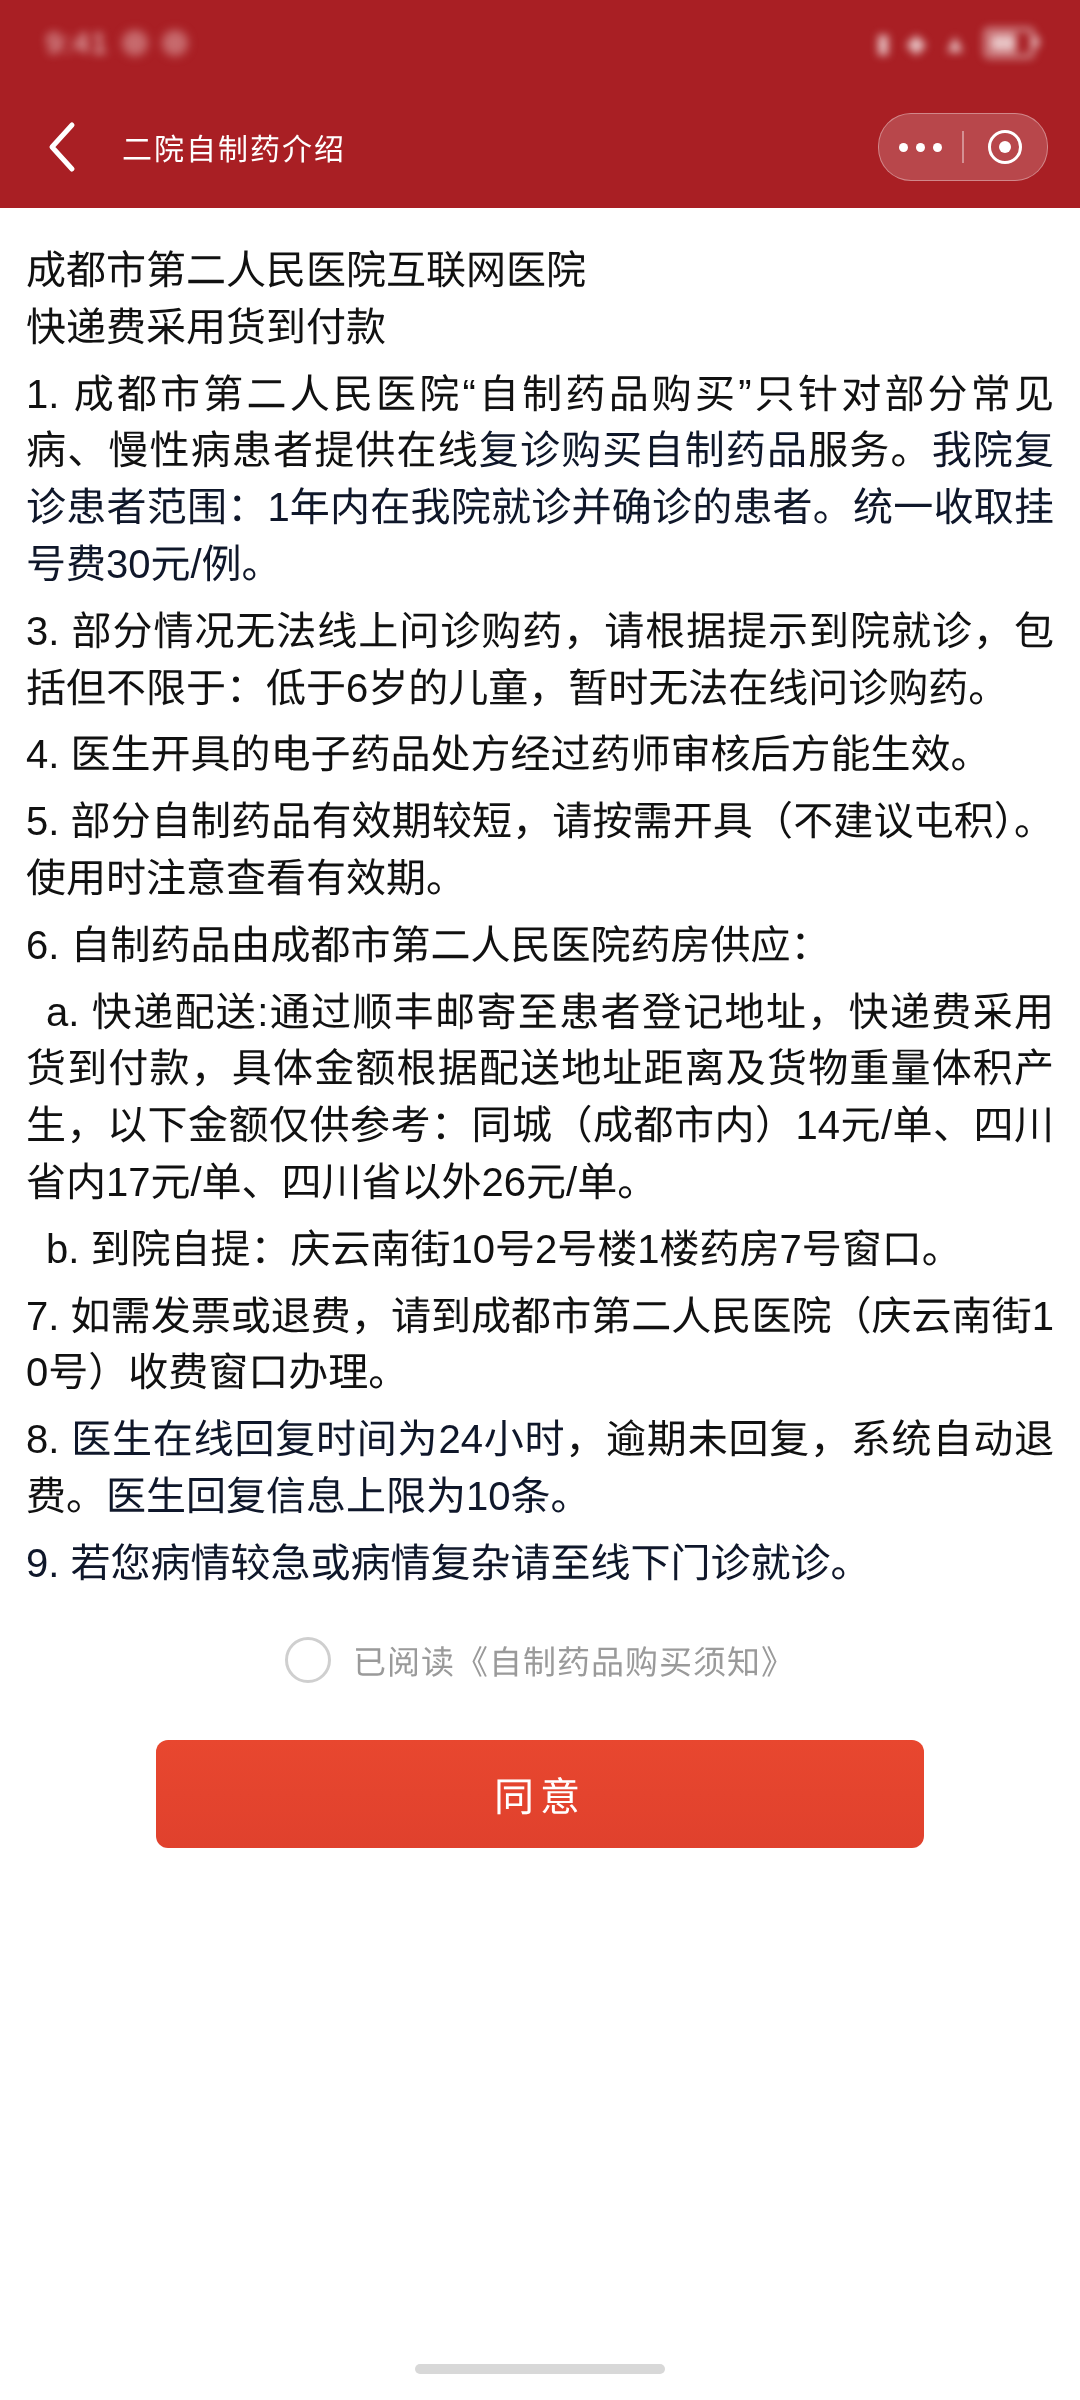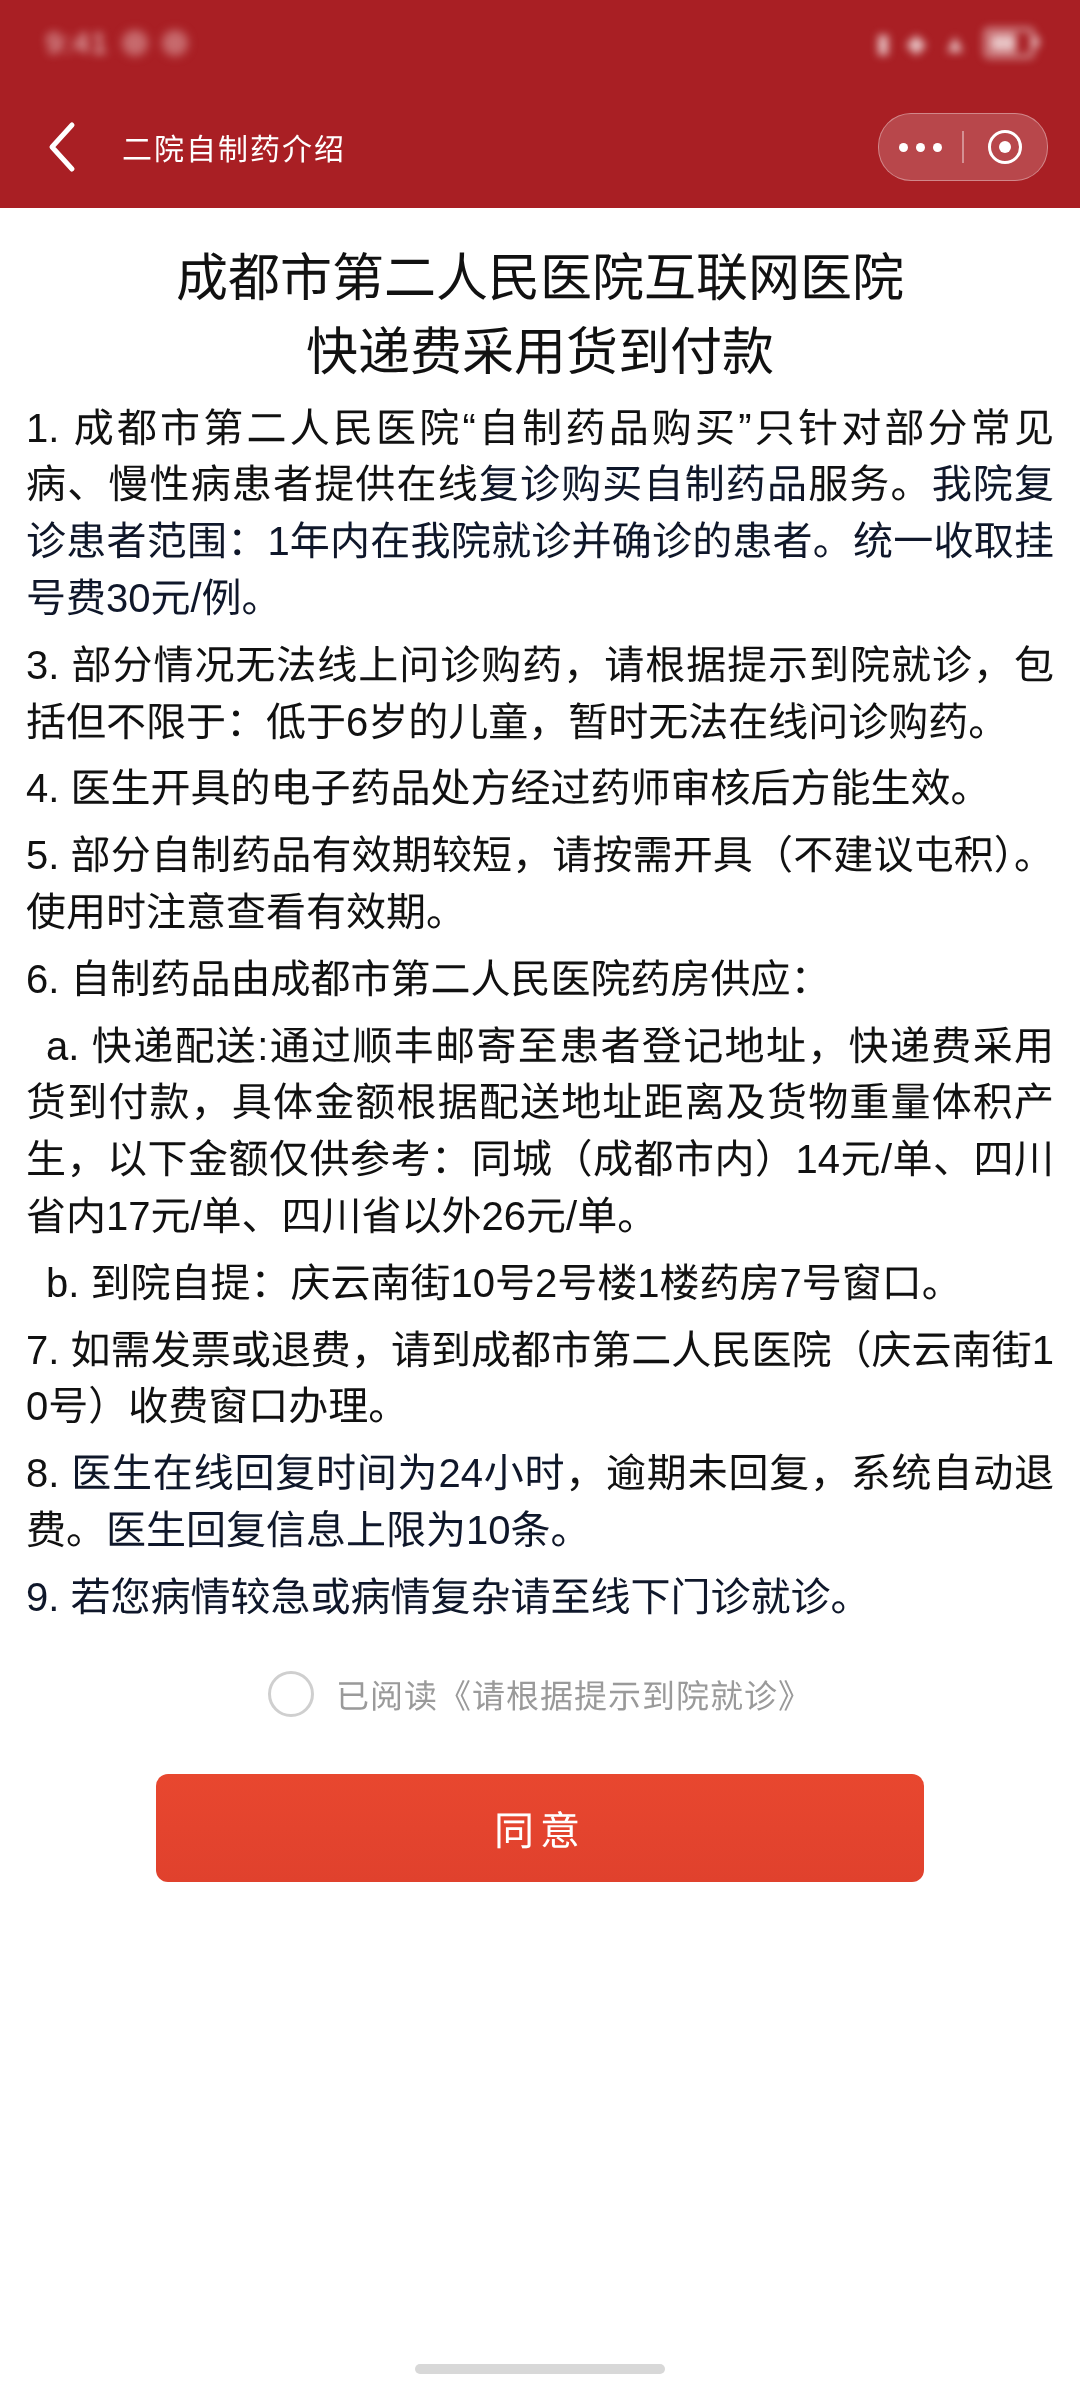--- a/index.html
+++ b/index.html
@@ -149,22 +149,21 @@
     background: #ffffff;
     display: block;
   }
 
   
   .content {
     padding: 34px 26px 0 26px;
     box-sizing: border-box;
   }
   .doc-title {
-    text-align: center;
-    font-size: 52px;
+    font-size: 40px;
     color: #111111;
     line-height: 1.42;
     font-weight: 400;
   }
   .doc-title .line2 { display: block; }
 
   .para {
     font-size: 40px;
     line-height: 1.42;
     color: #111111;
@@ -285,21 +284,21 @@
       <div class="para"><span>6. 自制药品由成都市第二人民医院药房供应：</span></div>
       <div class="para indent"><span>a. 快递配送:通过顺丰邮寄至患者登记地址，快递费采用货到付款，具体金额根据配送地址距离及货物重量体积产生，以下金额仅供参考：同城（成都市内）14元/单、四川省内17元/单、四川省以外26元/单。</span></div>
       <div class="para indent"><span>b. 到院自提：庆云南街10号2号楼1楼药房7号窗口。</span></div>
       <div class="para"><span>7. 如需发票或退费，请到成都市第二人民医院（庆云南街10号）收费窗口办理。</span></div>
       <div class="para"><span>8. </span><span class="red">医生在线回复时间为24小时</span><span>，逾期未回复，系统自动退费。</span><span class="red">医生回复信息上限为10条。</span></div>
       <div class="para"><span class="red">9. 若您病情较急或病情复杂请至线下门诊就诊。</span></div>
     </div>
 
   <div class="agree-row">
     <div class="checkbox"></div>
-    <div class="agree-text">已阅读《请根据提示到院就诊》</div>
+    <div class="agree-text">已阅读《自制药品购买须知》</div>
   </div>
 
   <div class="btn-wrap">
     <button class="primary-btn">同意</button>
   </div>
 </div>
 
 <div class="home-indicator"></div>
 
 </body></html>

